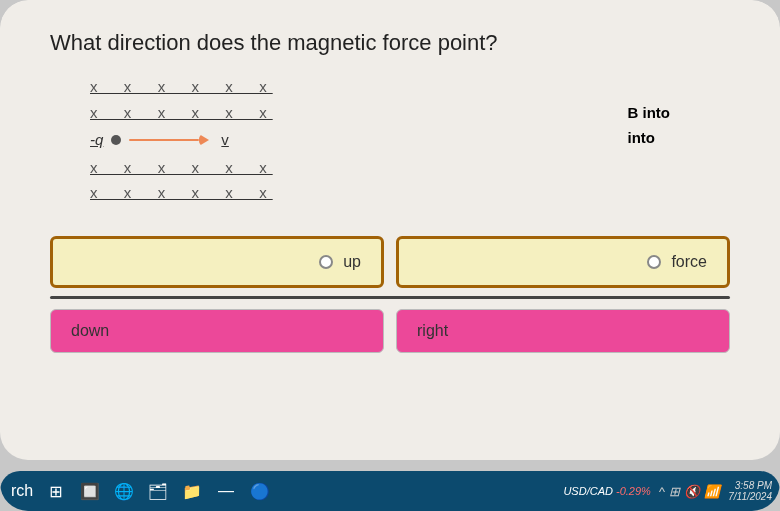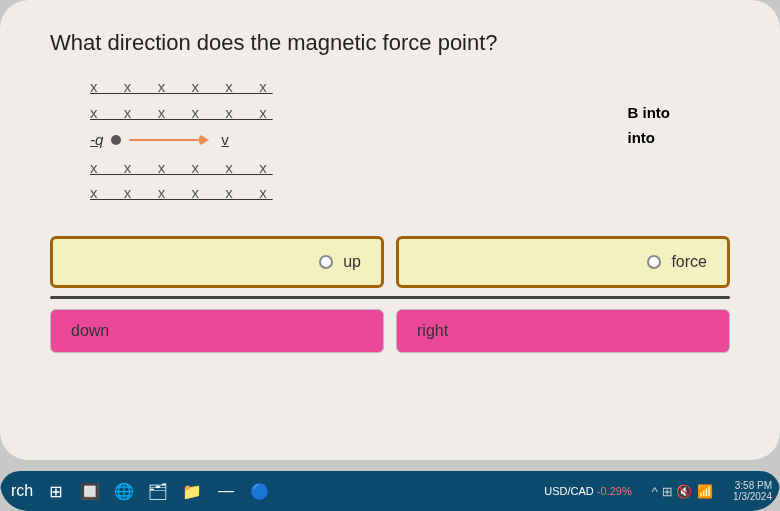--- a/index.html
+++ b/index.html
@@ -184,23 +184,24 @@
       justify-content: center;
       color: white;
       font-size: 16px;
       cursor: pointer;
     }
 
     .taskbar-right {
       margin-left: auto;
       display: flex;
       align-items: center;
-      gap: 20px;
+      gap: 8px;
       color: white;
       font-size: 11px;
+      font-style: italic;
     }
 
     .currency {
       color: #ff6b6b;
       font-size: 11px;
     }
 
     .time-date {
       color: #ddd;
       font-size: 10px;
@@ -291,16 +292,16 @@
       <span class="currency">-0.29%</span>
     </span>
     <div class="taskbar-sys-icons">
       <span>^</span>
       <span>⊞</span>
       <span>🔇</span>
       <span>📶</span>
     </div>
     <div class="time-date">
       <div>3:58 PM</div>
-      <div>1/3/2024</div>
+      <div>7/11/2024</div>
     </div>
   </div>
 </div>
 
 </body></html>

